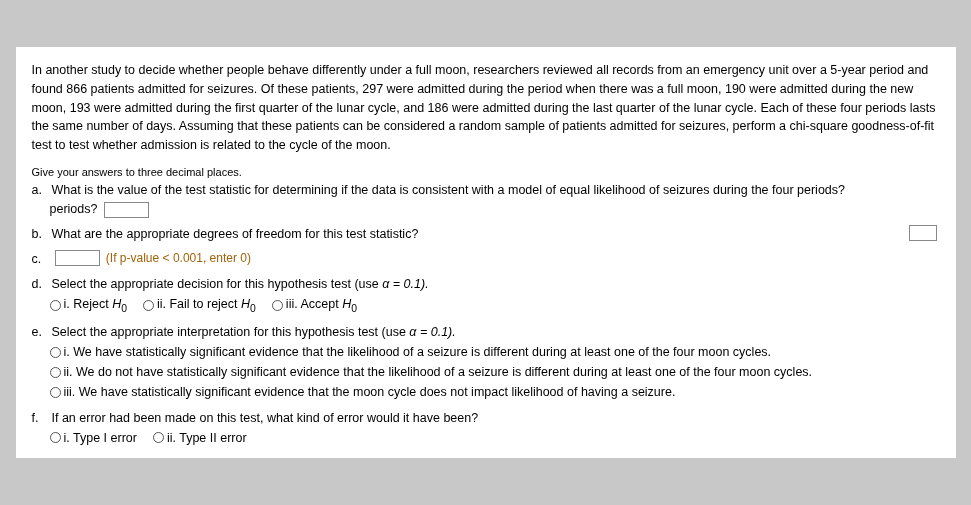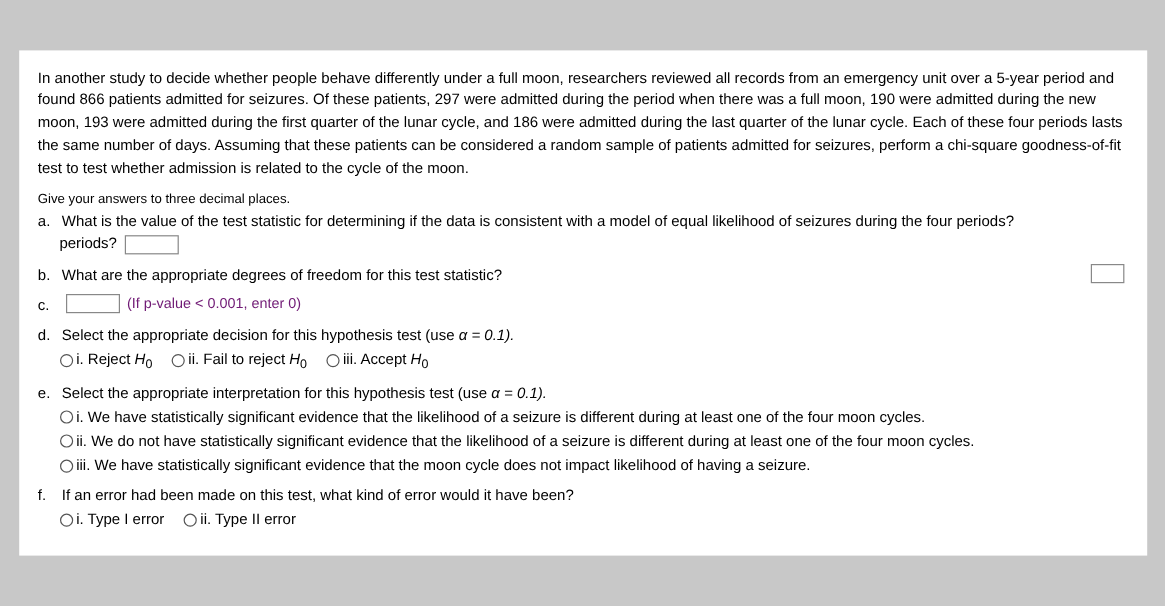--- a/index.html
+++ b/index.html
@@ -12,21 +12,21 @@
       font-family: Arial, sans-serif;
       font-size: 13px;
       display: flex;
       justify-content: center;
       align-items: center;
       min-height: 100vh;
     }
     .page {
       background: #ffffff;
       width: 940px;
-      padding: 14px 16px 14px 16px;
+      padding: 14px 16px 4px 16px;
       line-height: 1.45;
       color: #000;
     }
     .intro-text {
       font-size: 12.5px;
       margin-bottom: 10px;
       line-height: 1.5;
     }
     .give-answers {
       font-size: 11px;
@@ -87,21 +87,21 @@
       border-radius: 50%;
       border: 1.5px solid #555;
       display: inline-block;
       flex-shrink: 0;
     }
     .math {
       font-style: italic;
     }
     .pvalue-note {
       font-size: 12px;
-      color: #701a75;
+      color: #a16207;
     }
     .section-e {
       margin-bottom: 7px;
     }
     .radio-options-vertical {
       margin-left: 18px;
       margin-top: 2px;
     }
     .radio-options-vertical .radio-option {
       margin-bottom: 2px;

